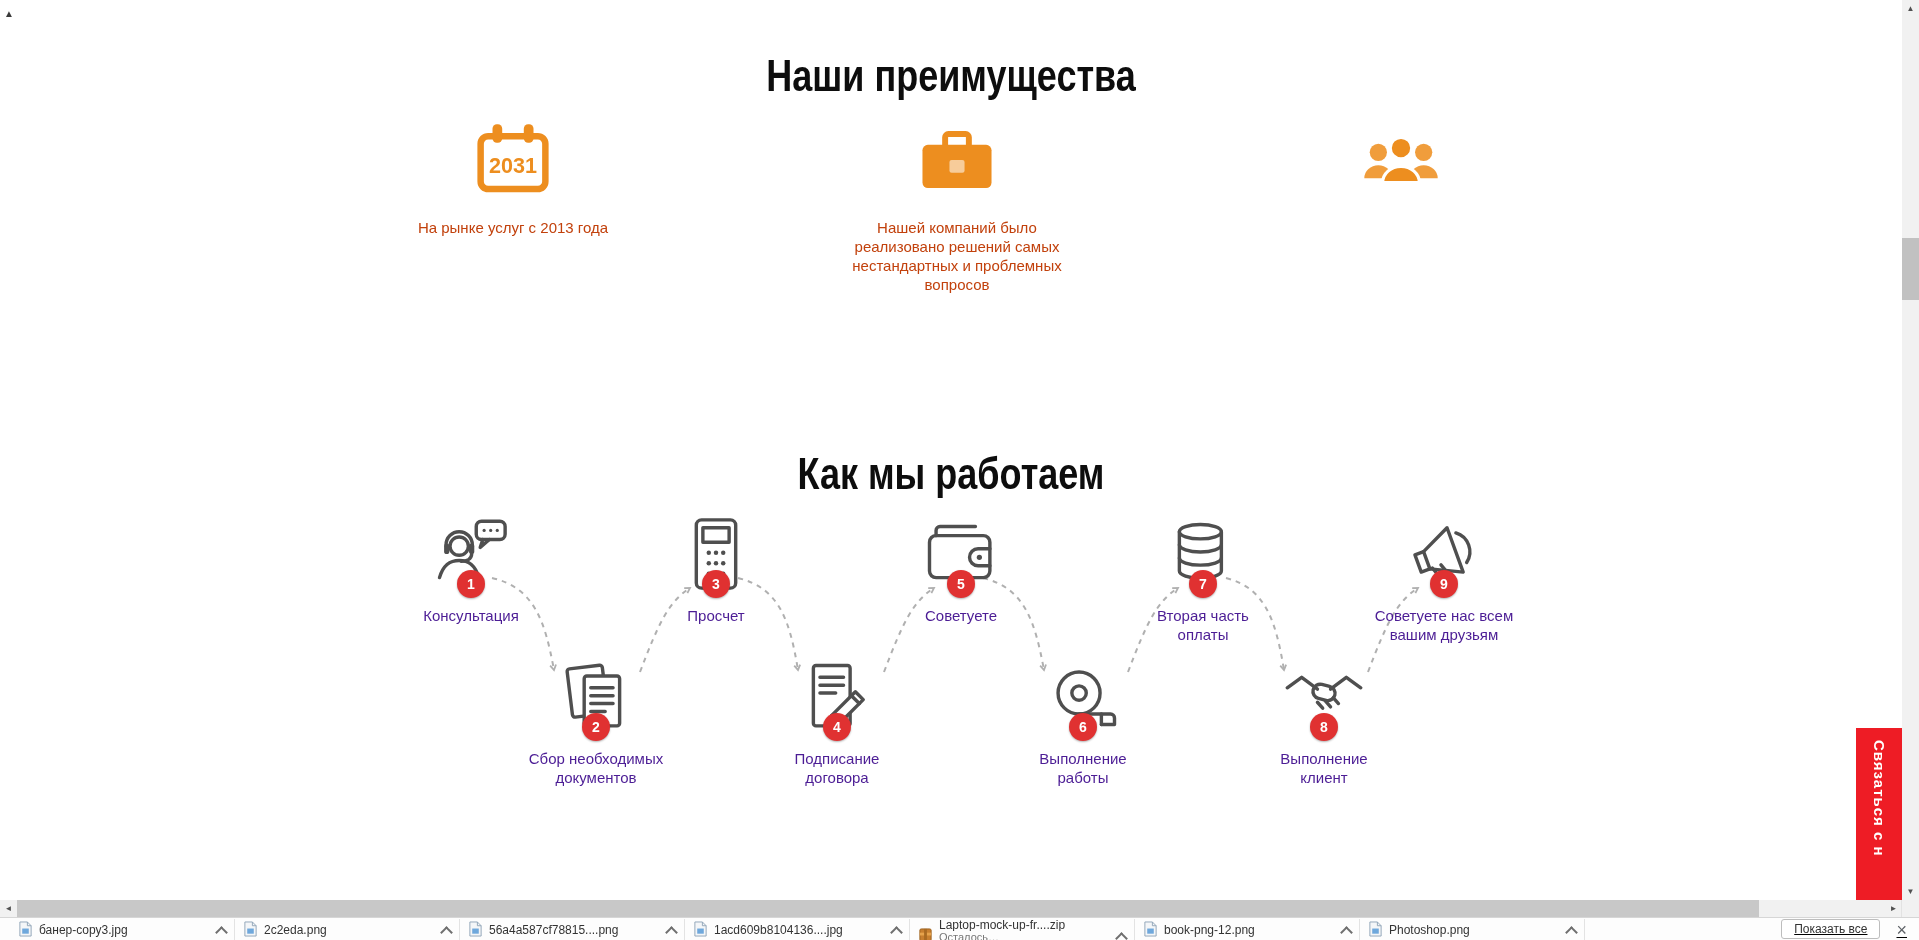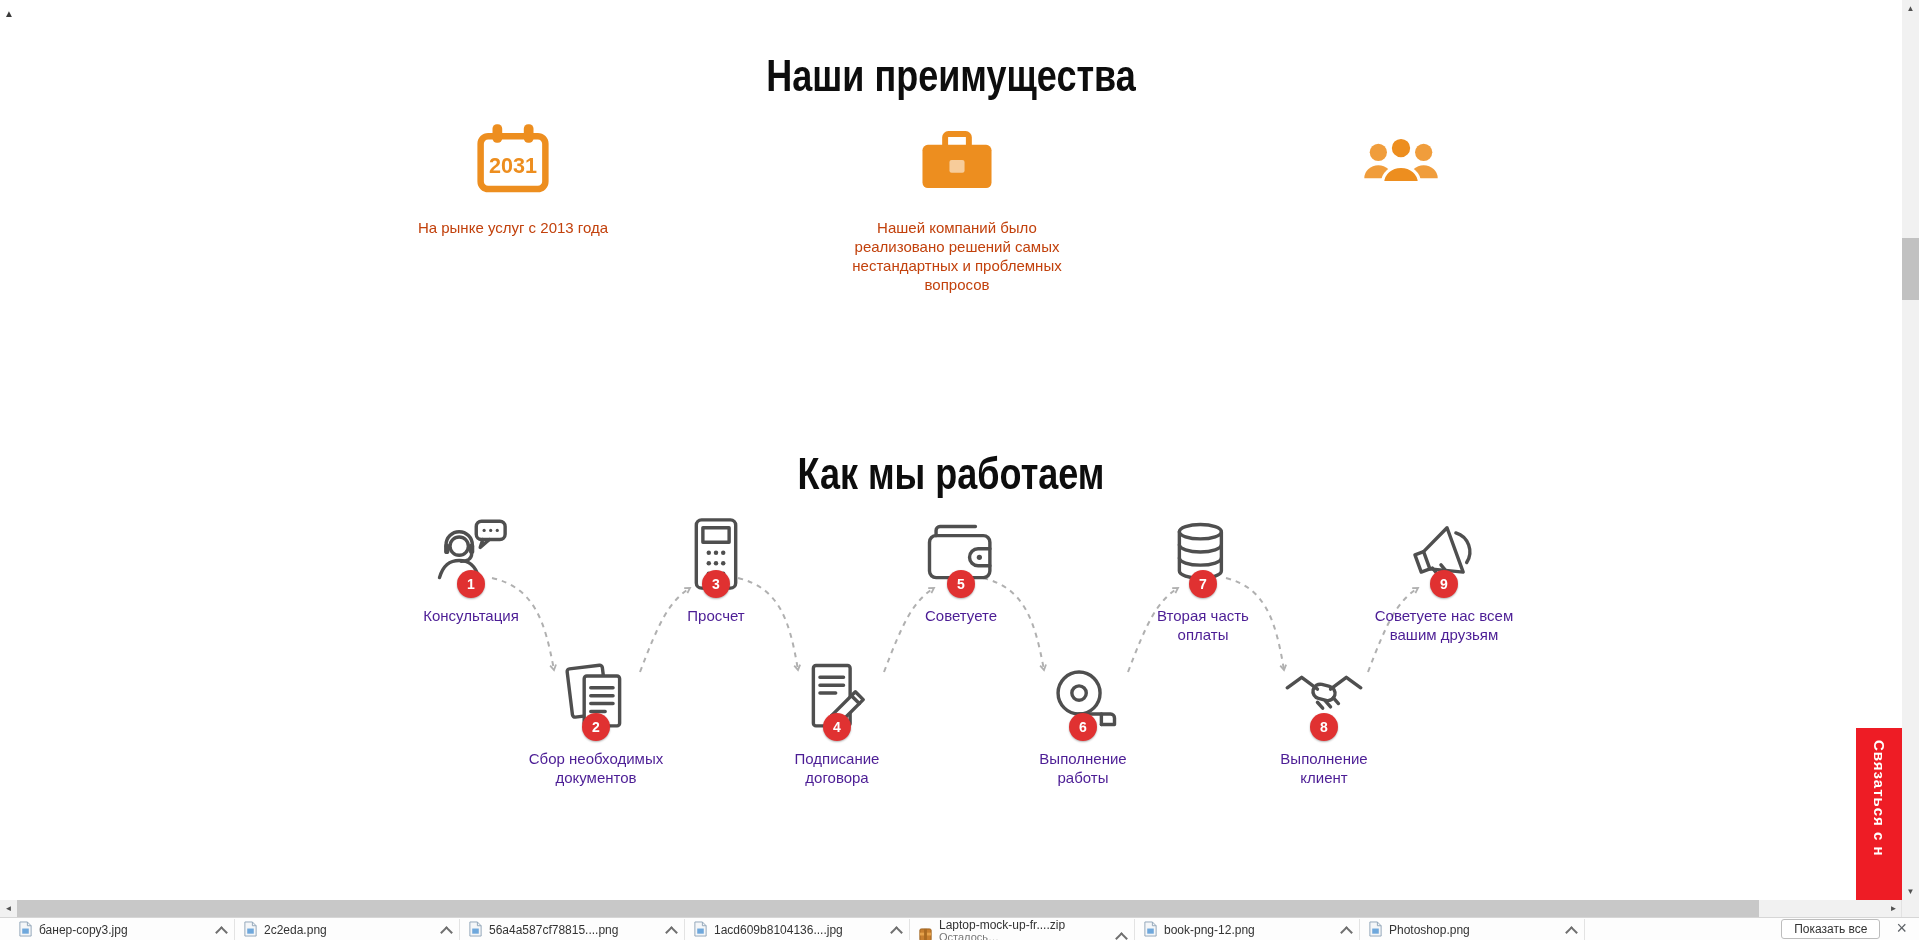--- a/index.html
+++ b/index.html
@@ -48,21 +48,21 @@
          border-top:1px solid #d6d6d6;display:flex;align-items:center;padding-left:10px;box-sizing:border-box;}
   .dl-item{width:224px;display:flex;align-items:flex-end;padding:0 8px;box-sizing:border-box;cursor:pointer;}
   .dl-name{flex:1;margin:0 6px;font-size:12px;color:#333;white-space:nowrap;overflow:hidden;text-overflow:ellipsis;}
   .dl-chev{width:7px;height:7px;border-left:2px solid #6f6f6f;border-top:2px solid #6f6f6f;
            transform:rotate(45deg);flex:none;margin-top:3px;cursor:pointer;}
   .dl-sep{width:1px;height:21px;background:#e3e3e3;flex:none;}
   .file-ic{flex:none;}
   .dl-text2{flex:1;display:flex;flex-direction:column;margin:0 6px;align-self:flex-start;padding-top:3px;overflow:hidden;}
   .dl-text2 .dl-name{flex:none;margin:0;line-height:12px;}
   .dl-status{font-size:11px;color:#777;line-height:12px;white-space:nowrap;}
-  .show-all{margin-left:auto;display:flex;align-items:flex-start;gap:16px;padding-right:12px;}
+  .show-all{margin-left:auto;display:flex;align-items:flex-end;gap:16px;padding-right:12px;text-decoration:underline;}
   .show-all-btn{border:1px solid #bdbdbd;border-radius:3px;background:#fff;font-size:12px;color:#333;
                 padding:2px 12px;cursor:pointer;font-family:inherit;}
   .dl-close{font-size:18px;color:#5f6368;cursor:pointer;line-height:1;}
 
   
   .gicon{stroke:#4f4f4f;stroke-width:2.6;fill:none;stroke-linecap:round;stroke-linejoin:round;}
 </style>
 </head>
 <body>
 

